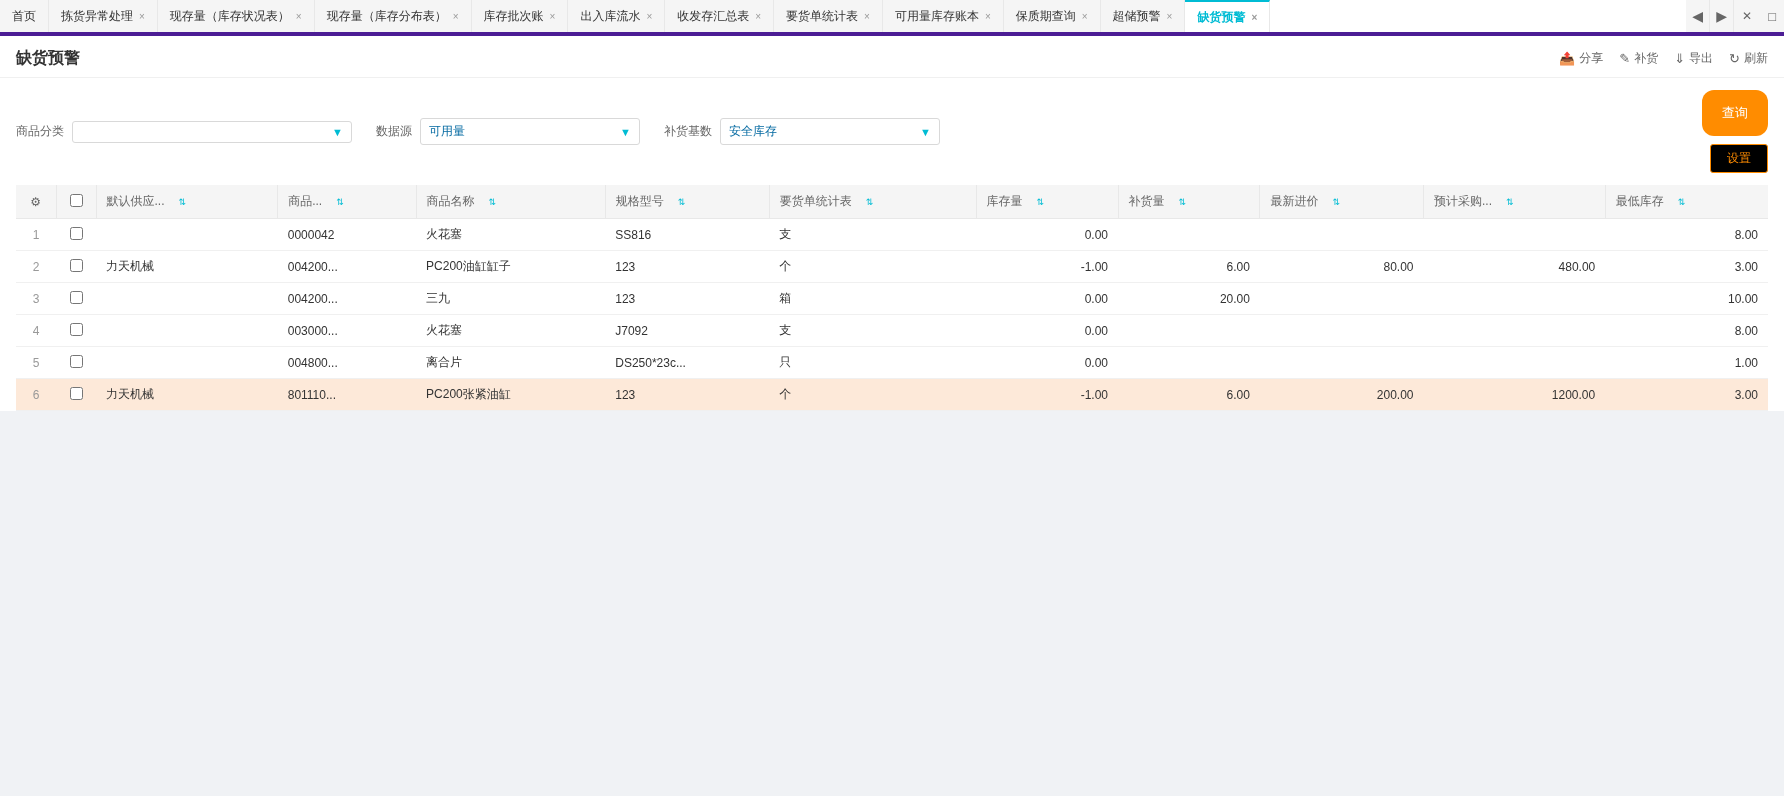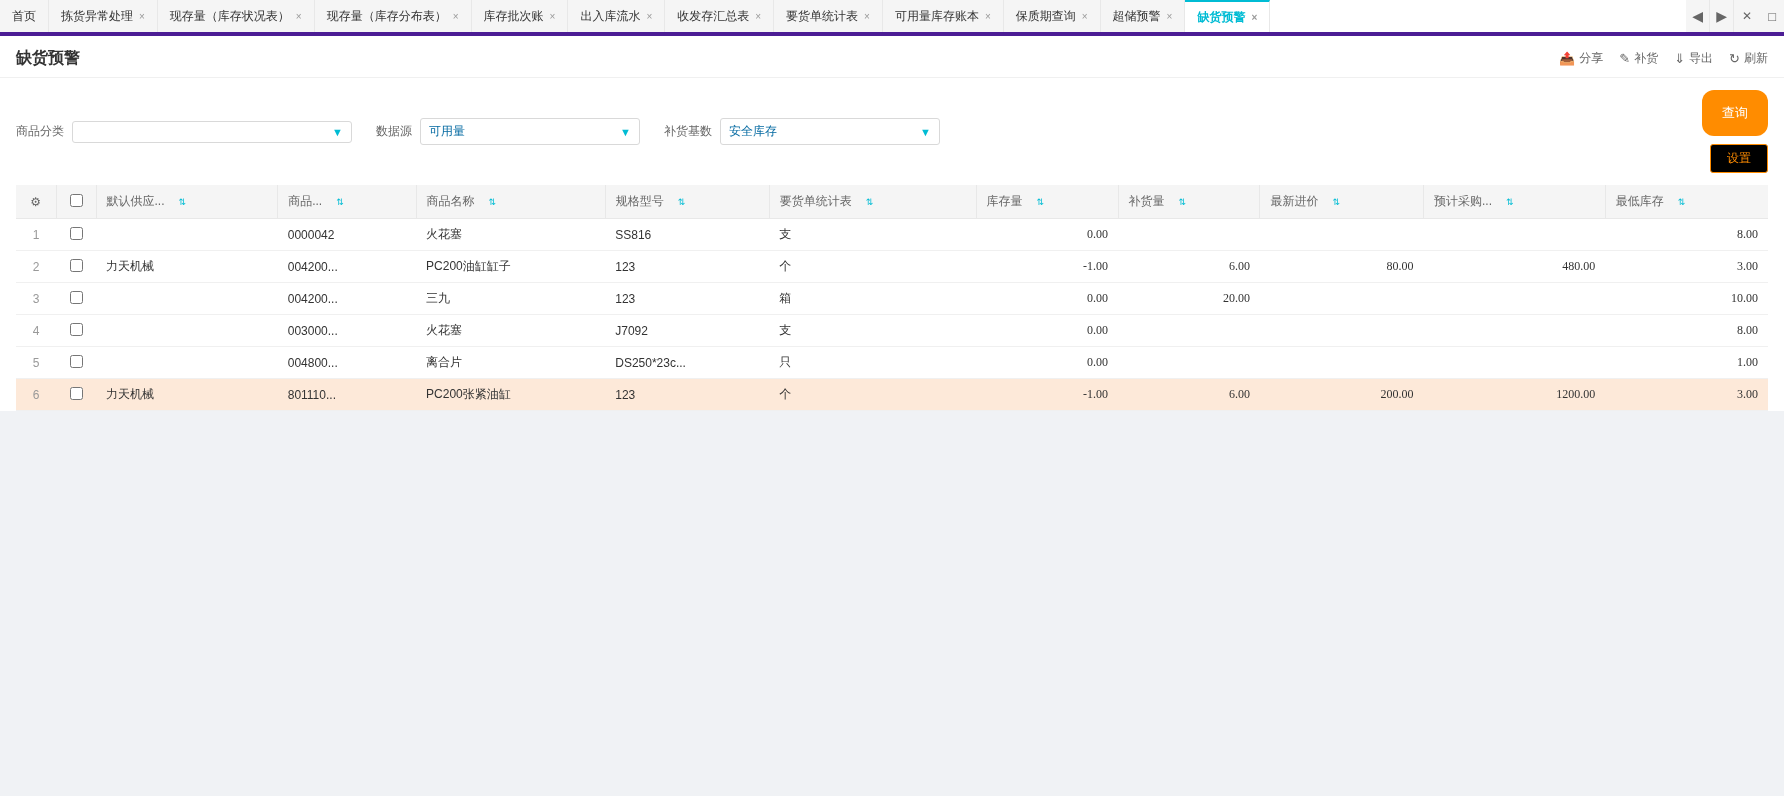--- a/index.html
+++ b/index.html
@@ -184,21 +184,21 @@
     tbody tr {
       border-bottom: 1px solid #f0f0f0;
     }
     tbody tr.highlighted { background: #fde9d9; }
     tbody td {
       padding: 7px 10px;
       color: #333;
       white-space: nowrap;
     }
     .col-index { color: #999; text-align: center; width: 40px; }
-    .col-num { text-align: right; font-family: Liberation Serif, serif; }
+    .col-num { text-align: right; }
     .col-settings-icon { text-align: center; width: 40px; }
 
     .th-sort {
       display: flex;
       align-items: center;
       gap: 14px;
     }
     .sort-icon { color: #00bcd4; font-size: 9px; }
 
     .checkbox-cell { text-align: center; width: 40px; }

